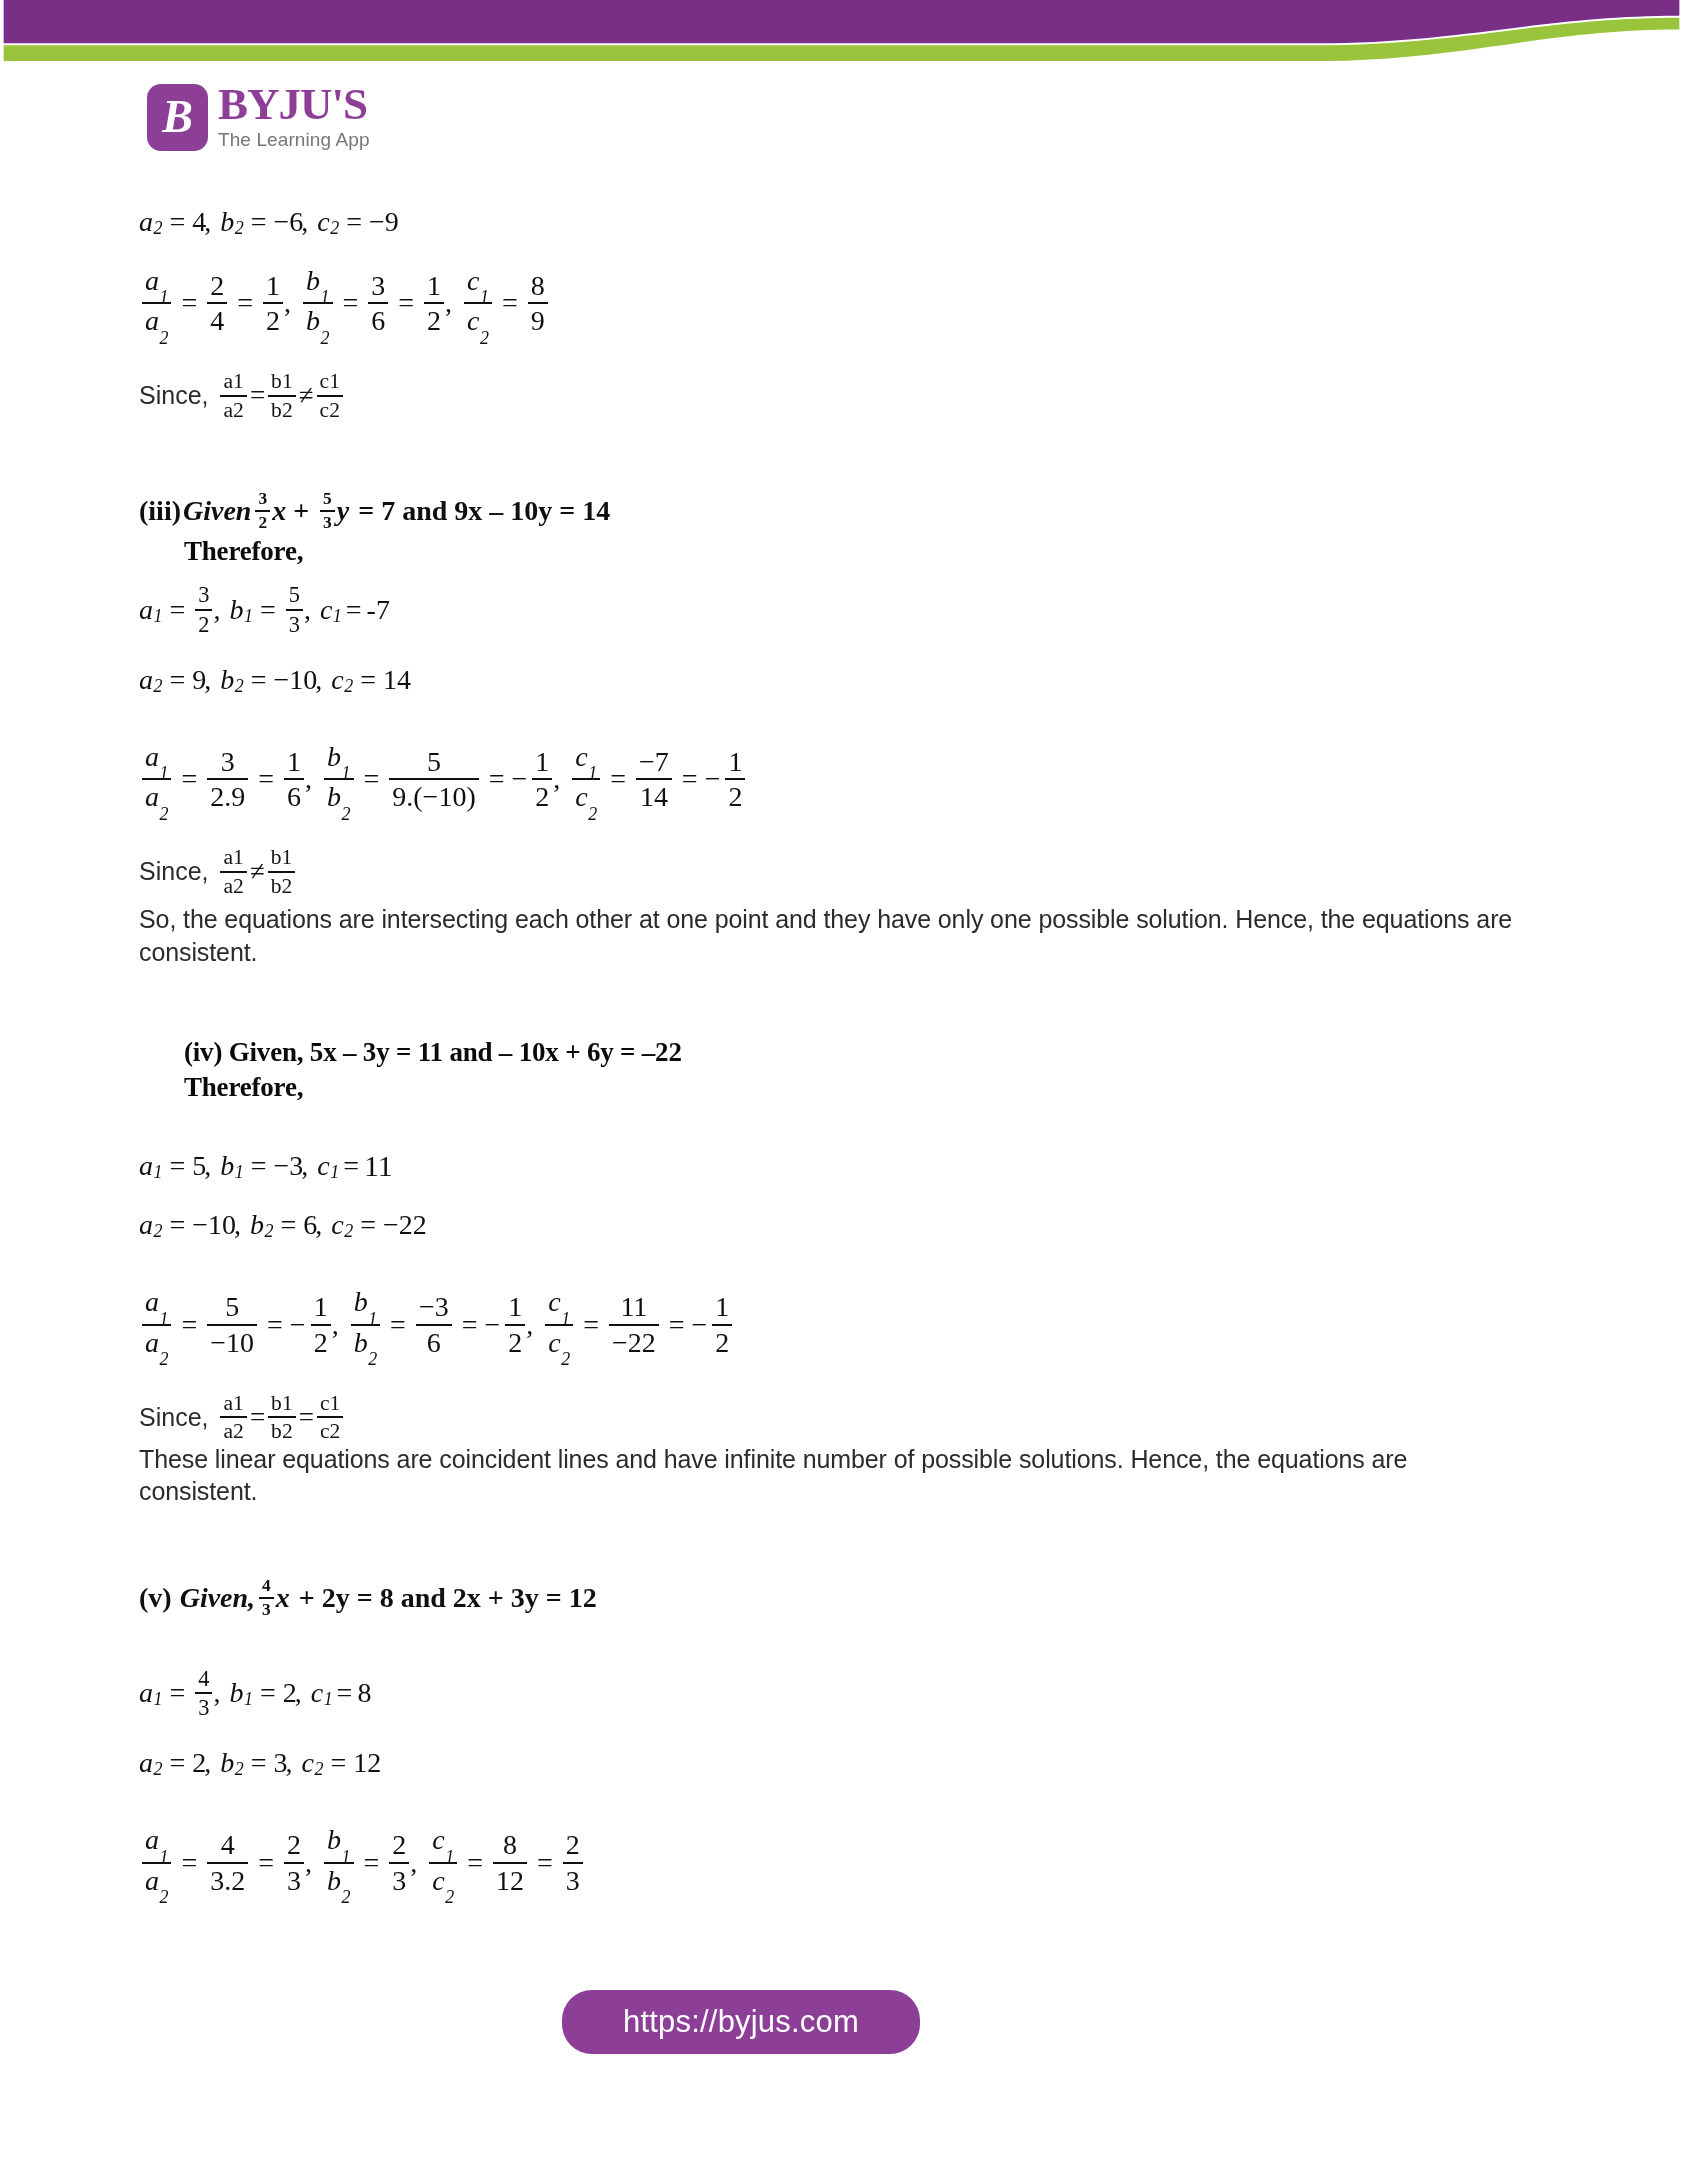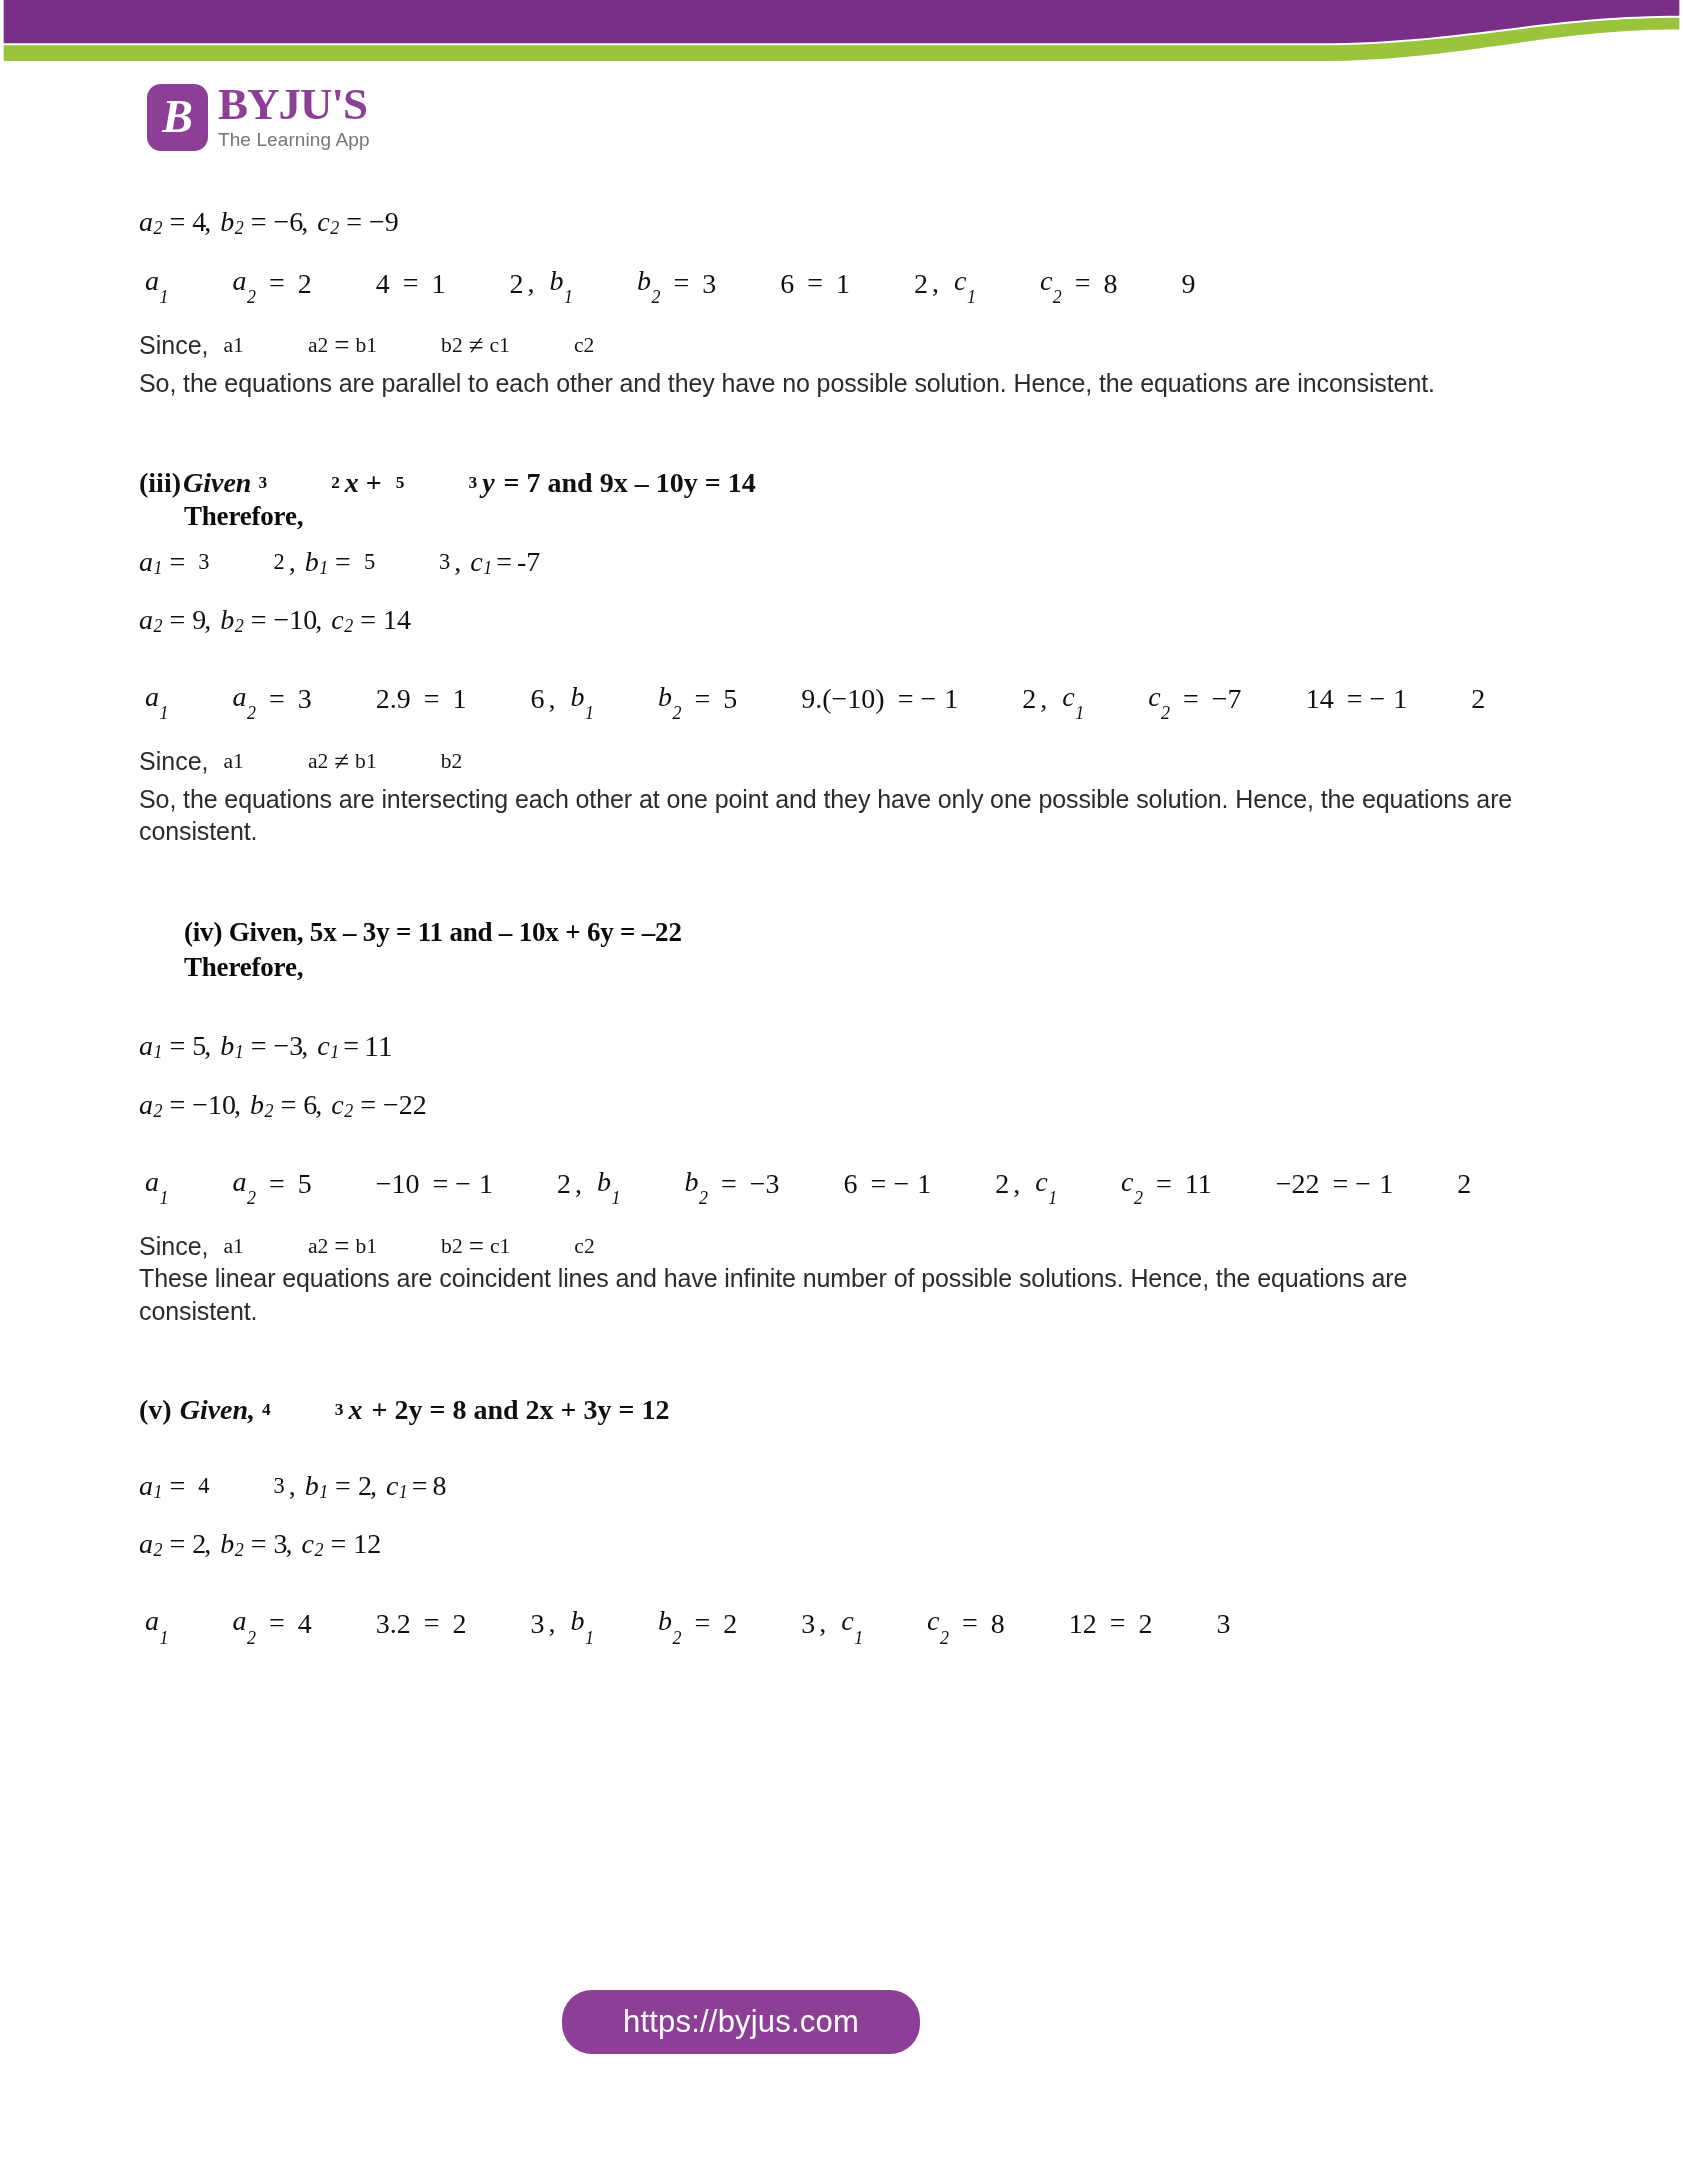--- a/index.html
+++ b/index.html
@@ -150,27 +150,26 @@
     vertical-align: sub;
     position: relative;
     top: 0.38em;
     font-style: italic;
     margin-left: 0.5px;
   }
 
   
   .frac {
     display: inline-flex;
-    flex-direction: row;
+    flex-direction: column;
     align-items: center;
     justify-content: center;
     vertical-align: middle;
     margin: 0 3px;
     line-height: 1.04;
-    gap: 29px;
   }
   .frac .num, .frac .den {
     display: block;
     padding: 0 3px;
     white-space: nowrap;
   }
   .frac .bar {
     display: block;
     width: 100%;
     height: 2px;
@@ -340,21 +339,20 @@
         <span class="den"><span class="it">b</span><span class="sub">2</span></span>
       </span>
       <span class="op">≠</span>
       <span class="frac small">
         <span class="num"><span class="it">c</span><span class="sub">1</span></span>
         <span class="bar"></span>
         <span class="den"><span class="it">c</span><span class="sub">2</span></span>
       </span>
     </div>
 
-    <div class="para" style="margin-top:6px;">So, the equations are parallel to each other and they have no possible solution. Hence, the equations are inconsistent.</div>
 
     <div class="spacer-xl"></div>
 
     <div class="math" style="font-weight:bold;">
       <span class="up">(iii)</span>
       <span class="it" style="margin-left:2px;">Given</span>
       <span class="frac headfrac">
         <span class="num up">3</span>
         <span class="bar"></span>
         <span class="den up">2</span>

